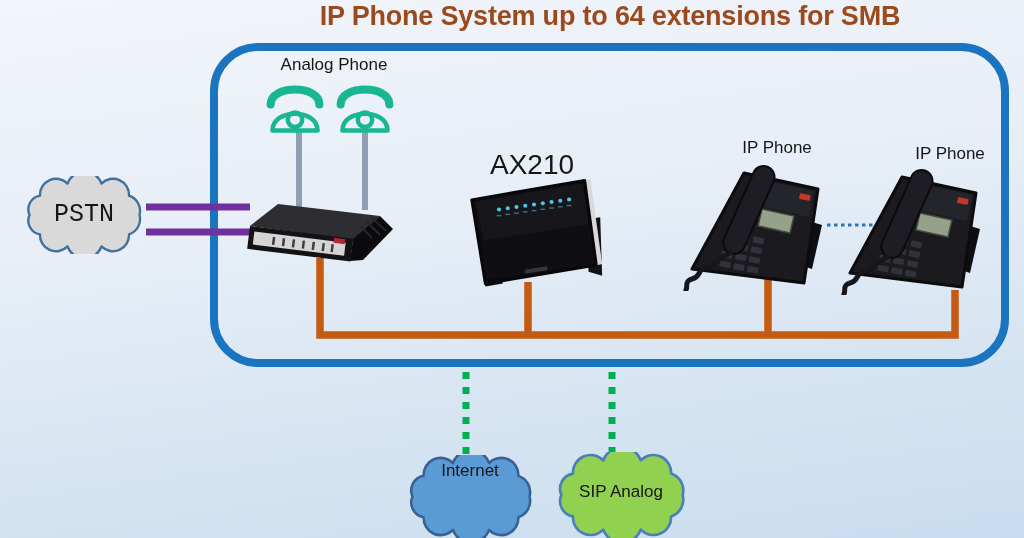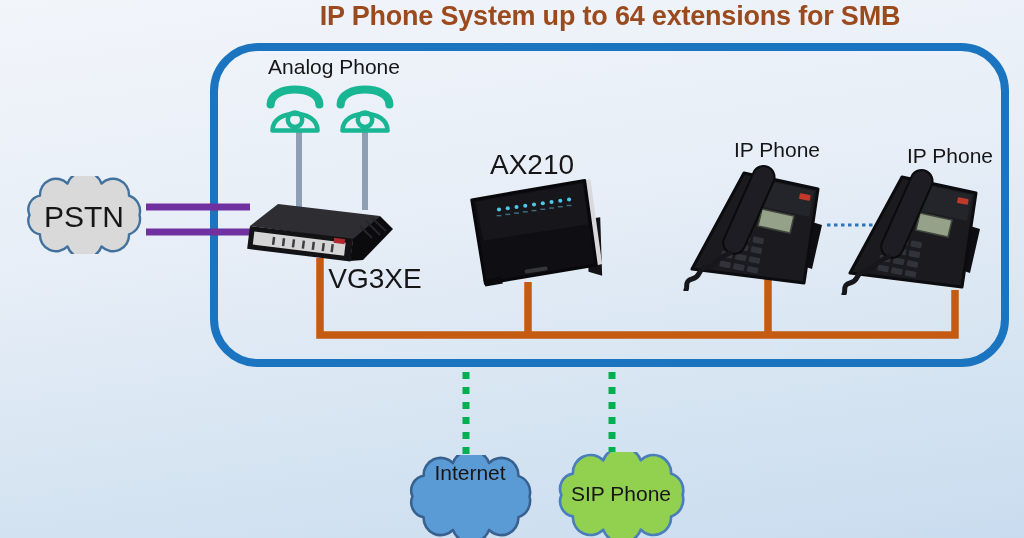--- a/index.html
+++ b/index.html
@@ -21,25 +21,25 @@
   }
   .system-box{
     left:210px;top:43px;width:799px;height:324px;
     box-sizing:border-box;
     border:8px solid #1b74c0;
     border-radius:48px;
   }
   .lbl{
     transform:translateX(-50%);
     white-space:nowrap;
-    font-size:21px;
+    font-size:17px;
     color:#161616;
   }
   .lbl.big{font-size:28px;}
-  .lbl.pstn{font-size:30px;}
+  .lbl.pstn{font-size:25px;font-family:Liberation Mono, monospace;}
   svg{display:block;overflow:visible;}
 </style>
 </head>
 <body>
 
 <div id="stage">
 
   <svg width="0" height="0" aria-hidden="true">
     <defs>
       <symbol id="sym-cloud" viewBox="0 0 120 78">
@@ -169,20 +169,19 @@
   </svg>
   <svg class="abs" style="left:682px;top:163px" width="160" height="128">
     <use href="#sym-ipphone" width="160" height="128"></use>
   </svg>
   <svg class="abs" style="left:840px;top:167px" width="160" height="128">
     <use href="#sym-ipphone" width="160" height="128"></use>
   </svg>
 
   <div class="abs lbl pstn" style="left:84px;top:200px">PSTN</div>
   <div class="abs lbl" style="left:334px;top:55px">Analog Phone</div>
-  <div class="abs lbl big" style="left:375px;top:263px">VG3XE</div>
   <div class="abs lbl big" style="left:532px;top:149px">AX210</div>
   <div class="abs lbl" style="left:777px;top:138px">IP Phone</div>
   <div class="abs lbl" style="left:950px;top:144px">IP Phone</div>
   <div class="abs lbl" style="left:470px;top:461px">Internet</div>
-  <div class="abs lbl" style="left:621px;top:482px">SIP Phone</div>
+  <div class="abs lbl" style="left:621px;top:482px">SIP Analog</div>
 
 </div>
 
 </body></html>

